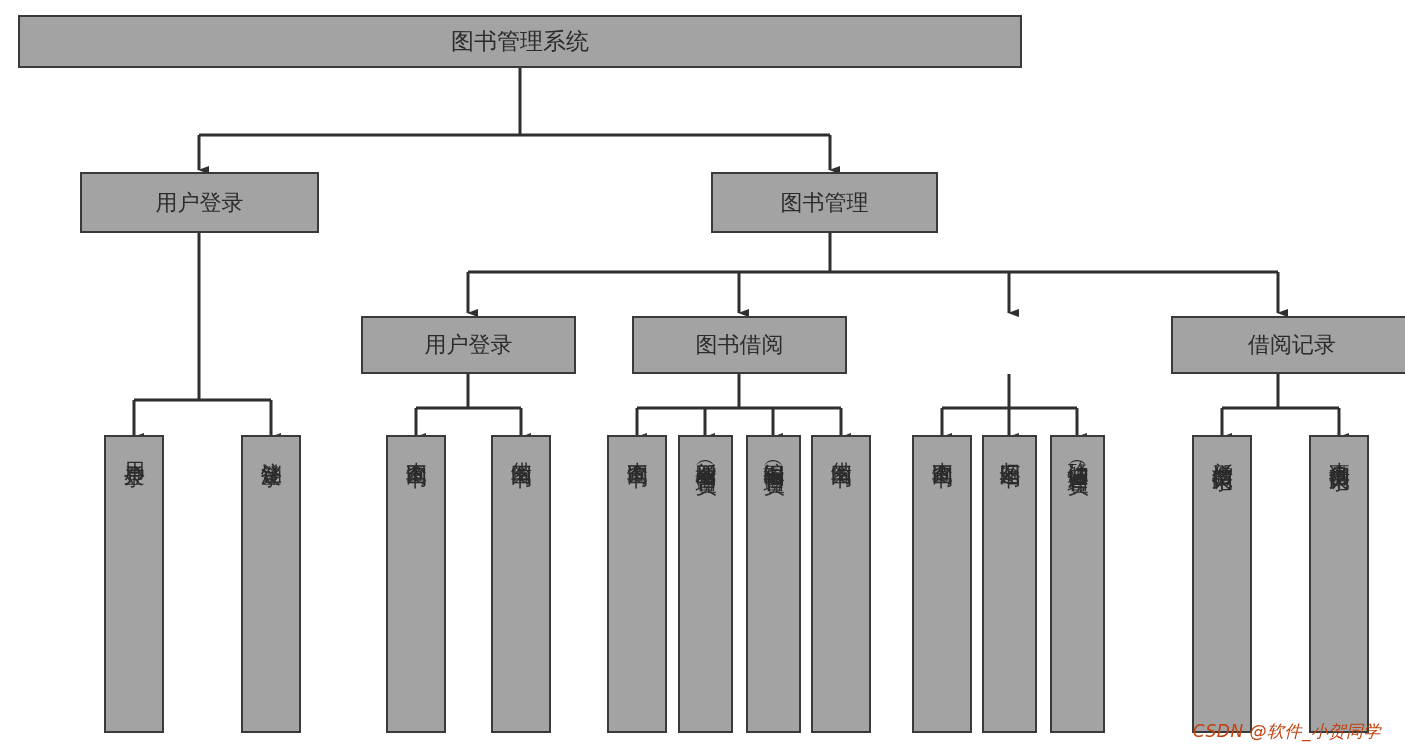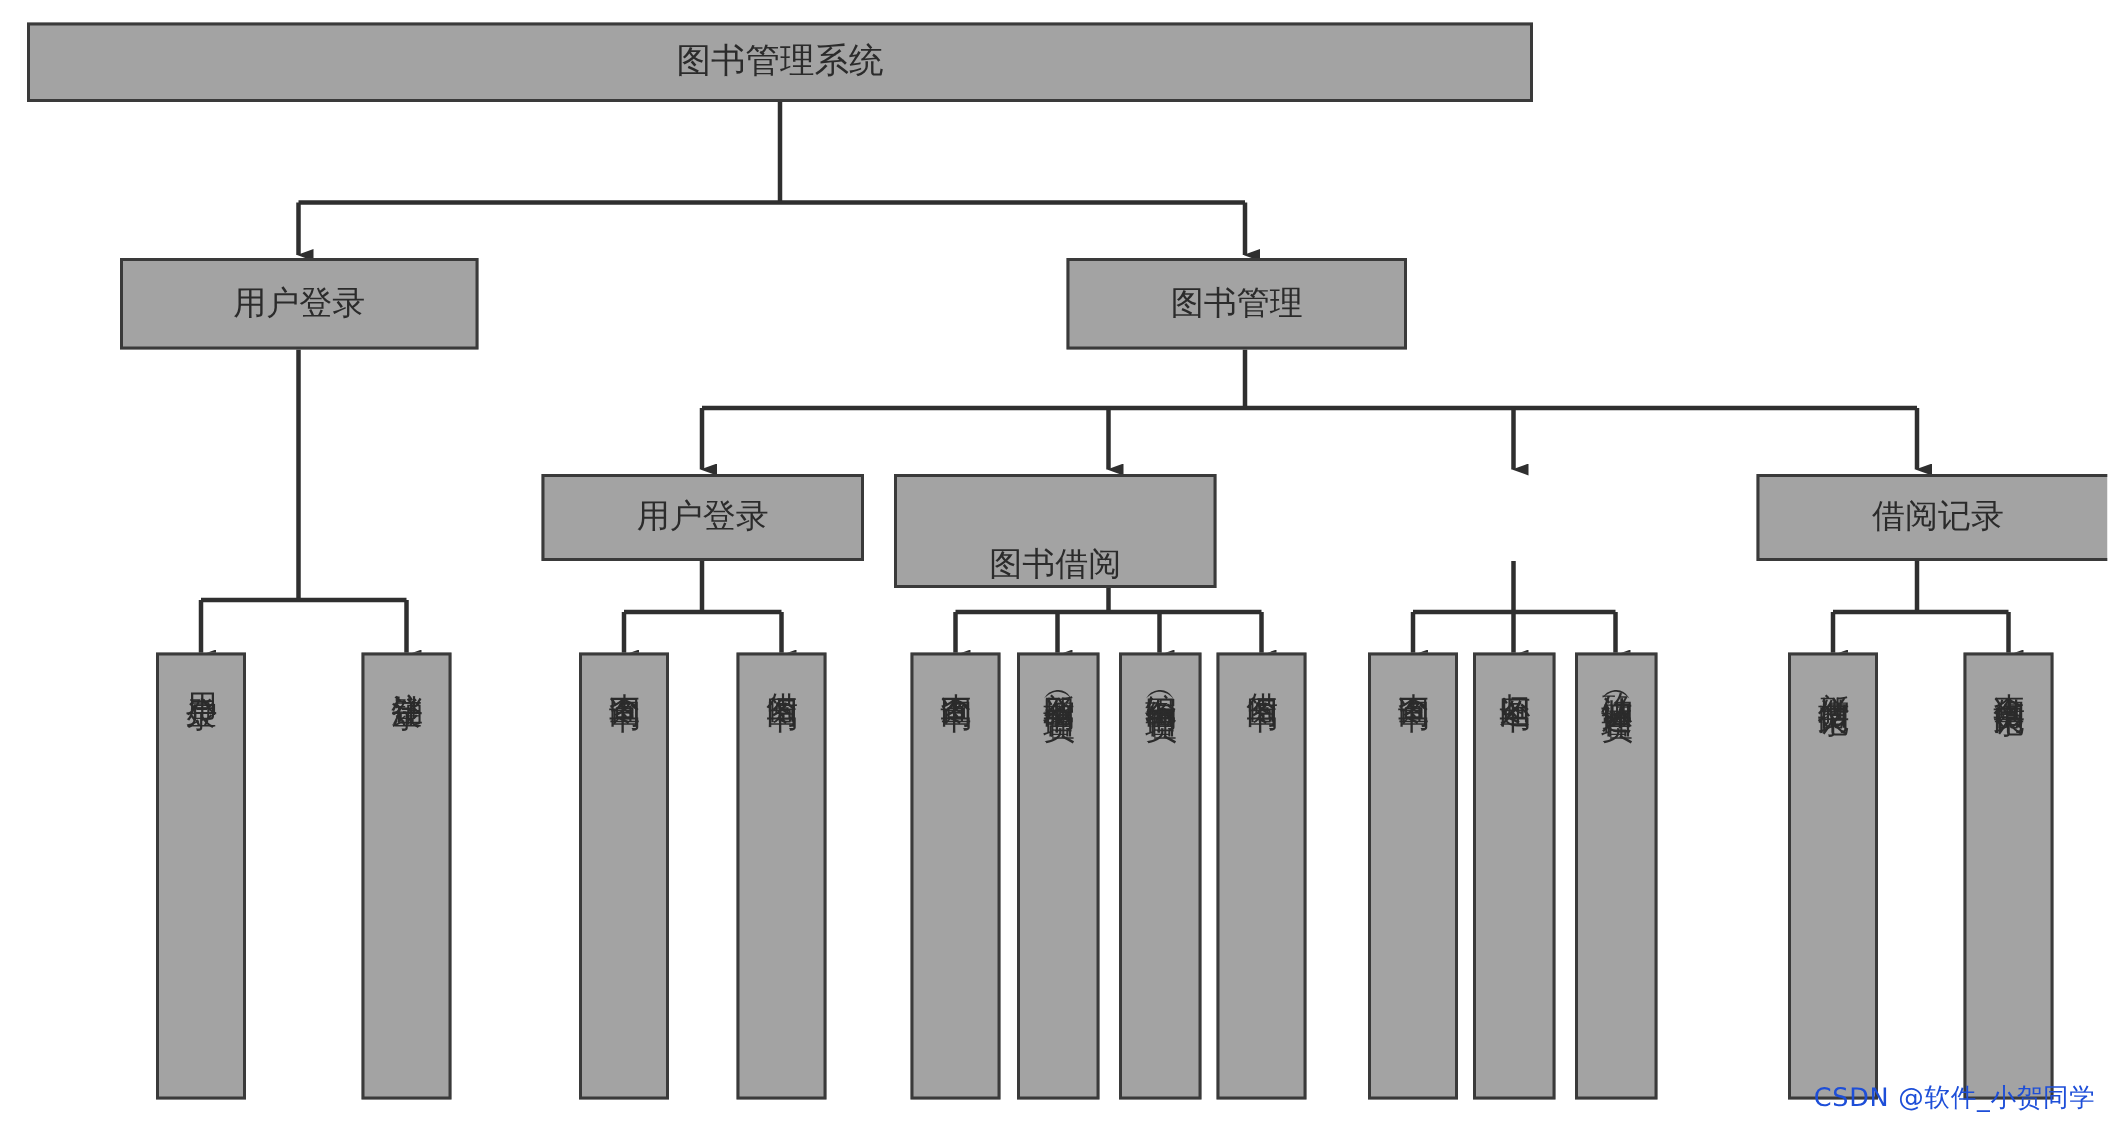--- a/index.html
+++ b/index.html
@@ -58,26 +58,27 @@
   .node.leaf .node-label {
     writing-mode: vertical-rl;
     text-orientation: upright;
     font-size: 21px;
     letter-spacing: 2px;
     line-height: 1.0;
     white-space: nowrap;
   }
   .watermark {
     position: absolute;
-    right: 8px;
+    right: 24px;
     bottom: 4px;
     font-size: 17px;
-    color: #1d4ed8;
+    color: #c2410c;
     letter-spacing: 0.5px;
     white-space: nowrap;
+    font-style: italic;
   }
 </style>
 </head>
 <body>
 
 <div id="canvas">
 
   <svg class="wires" viewBox="0 0 1405 747" xmlns="http://www.w3.org/2000/svg">
     <defs>
       <marker id="arrowhead" markerWidth="10" markerHeight="11" refX="4" refY="10" orient="auto" markerUnits="userSpaceOnUse">
@@ -140,21 +141,21 @@
   </div>
 
   <div class="node branch" style="left:711px; top:172px; width:227px; height:61px;">
     <span class="node-label">图书管理</span>
   </div>
 
   <div class="node branch" style="left:361px; top:316px; width:215px; height:58px;">
     <span class="node-label">用户登录</span>
   </div>
 
-  <div class="node branch" style="left:596px; top:316px; width:215px; height:76px;align-items:flex-end;">
+  <div class="node branch" style="left:632px; top:316px; width:215px; height:58px;">
     <span class="node-label">图书借阅</span>
   </div>
 
 
   <div class="node branch" style="left:1171px; top:316px; width:242px; height:58px;">
     <span class="node-label">借阅记录</span>
   </div>
 
   <div class="node leaf" style="left:104px; top:435px; width:60px; height:298px;">
     <span class="node-label">用户登录</span>

